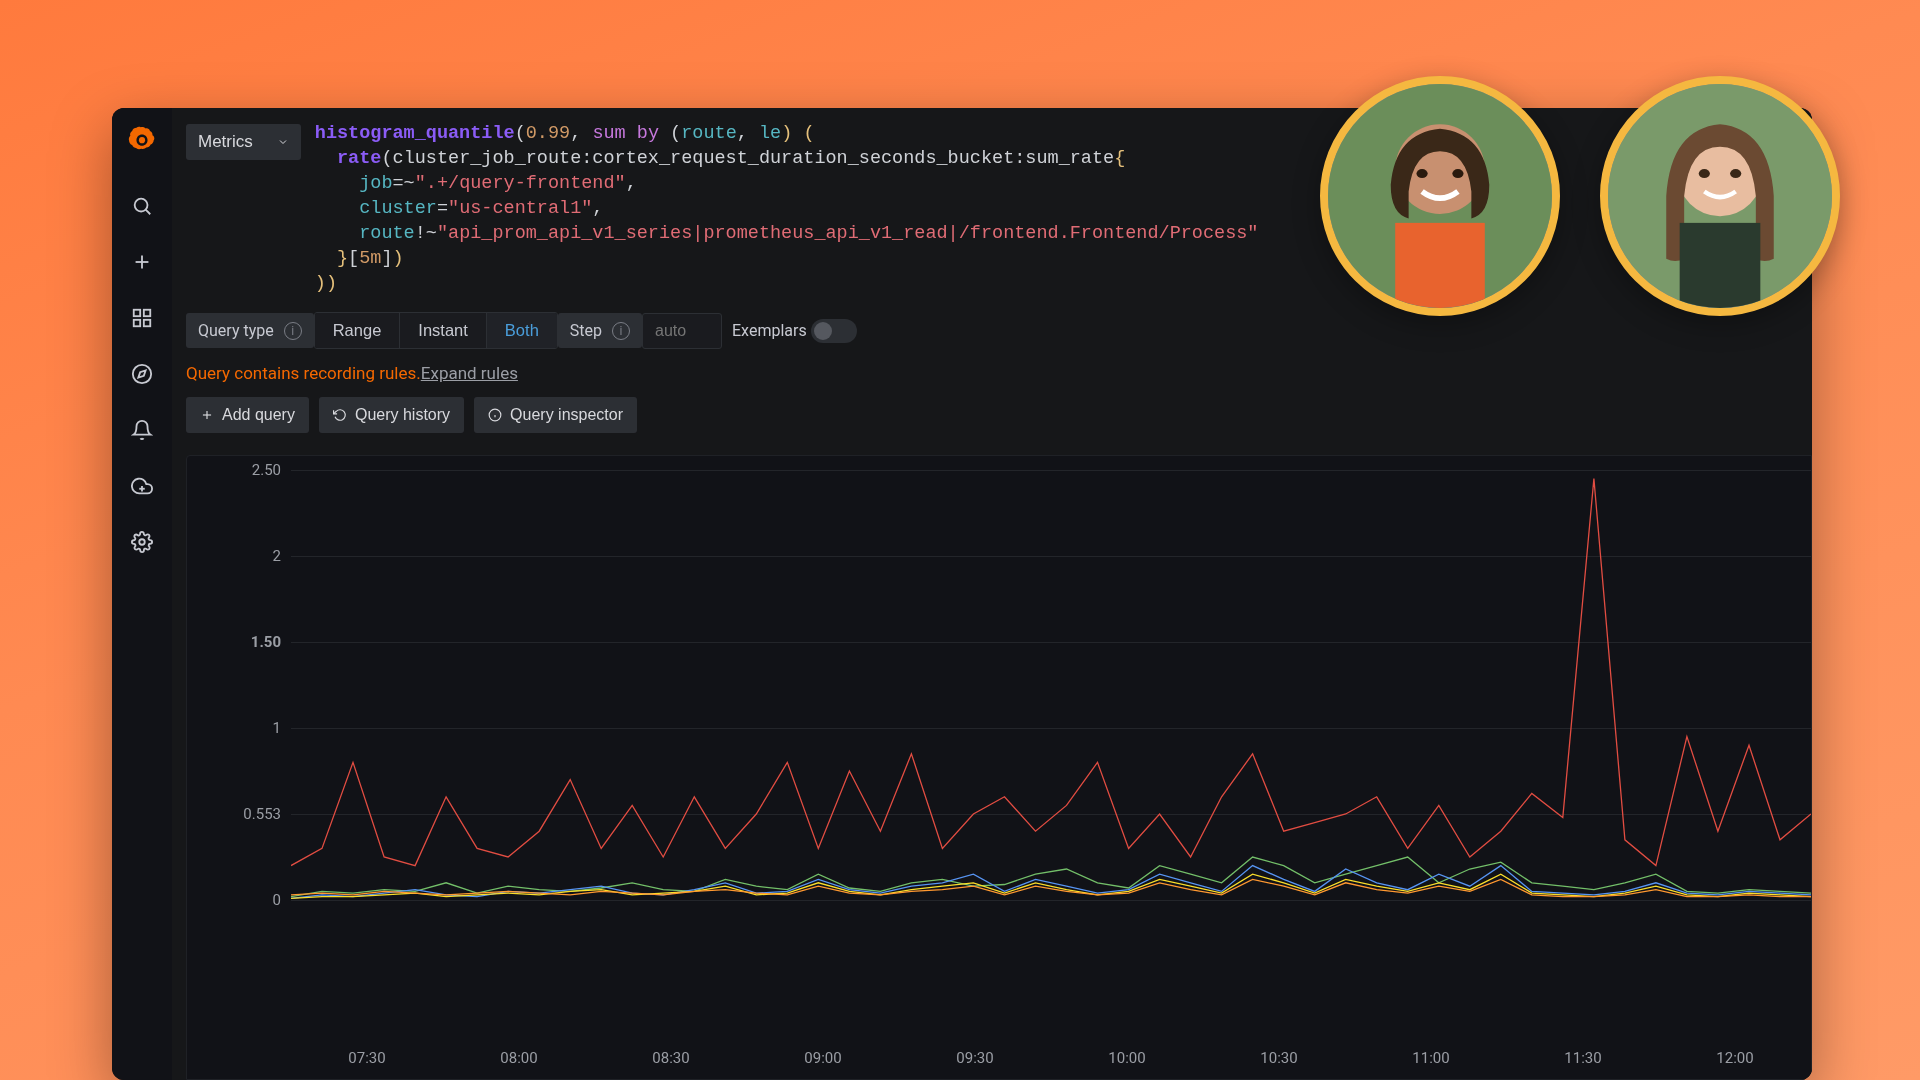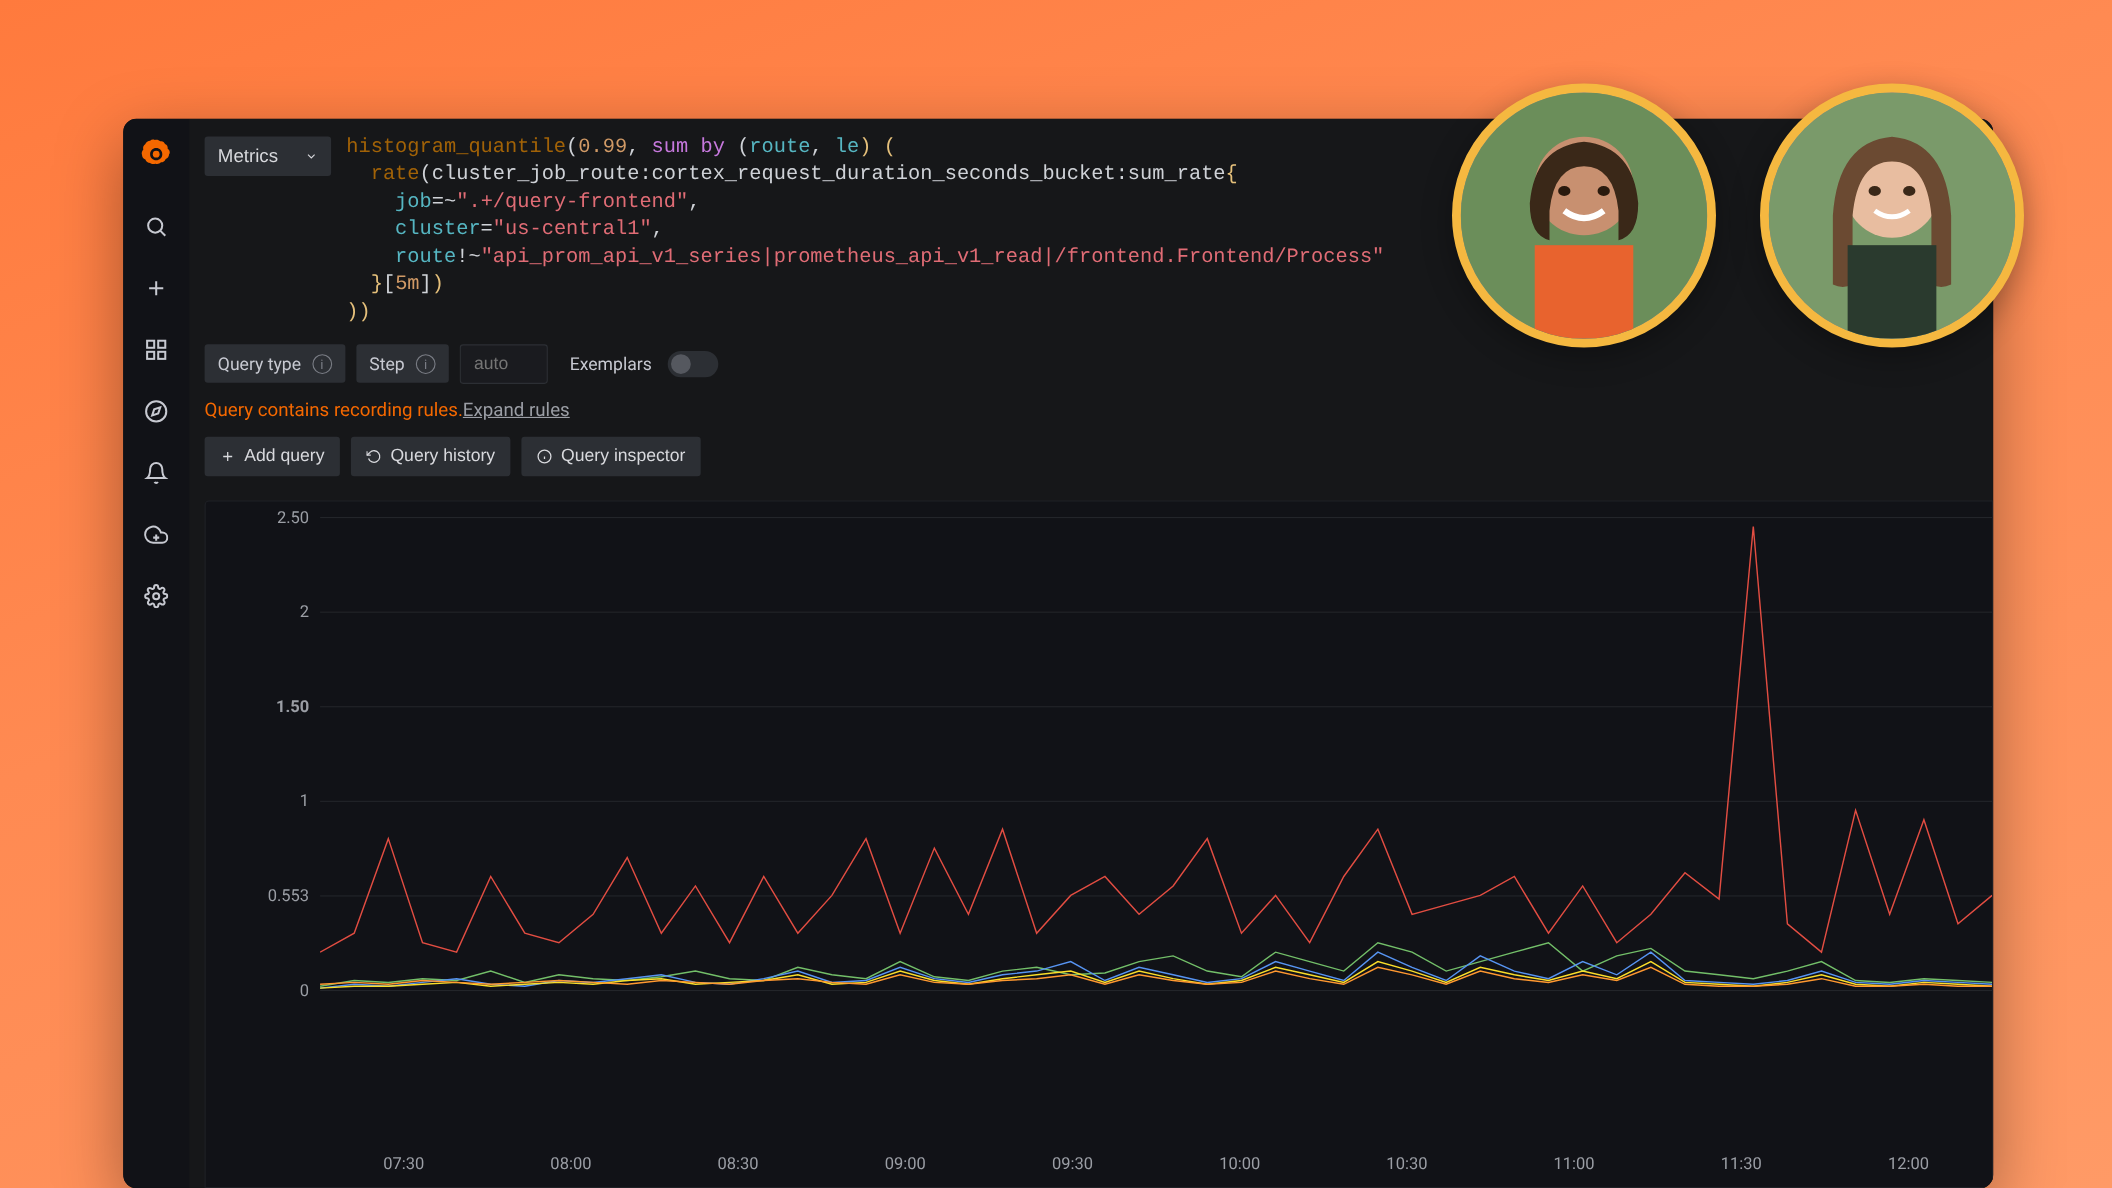--- a/index.html
+++ b/index.html
@@ -58,34 +58,33 @@
 .code-area {
   margin-left: 14px;
   flex: 1;
   font-family: "SFMono-Regular", Consolas, "Liberation Mono", Menlo, monospace;
   font-size: 18.5px;
   line-height: 1.35;
   color: #cfd2d7;
   white-space: pre;
   overflow: hidden;
 }
-.tk-fn { color: #a16207; }
+.tk-fn { color: #8b5cf6; font-weight: bold; }
 .tk-num { color: #d19a66; }
 .tk-kw { color: #c678dd; }
 .tk-id { color: #56b6c2; }
 .tk-str { color: #e06c75; }
 .tk-lbl { color: #56b6c2; }
 .tk-p { color: #e5c07b; }
 .tk-w { color: #cfd2d7; }
 
 .controls-bar {
   display: flex;
   align-items: center;
   padding: 0 14px;
-  gap: 10px;
   height: 44px;
 }
 .seg-label {
   background: #2c2f34;
   color: #c7c9d1;
   font-size: 16px;
   padding: 8px 12px;
   border-radius: 3px;
   display: flex; align-items: center; gap:10px;
 }
@@ -270,20 +269,25 @@
     <span class="tk-lbl">route</span><span class="tk-w">!~</span><span class="tk-str">"api_prom_api_v1_series|prometheus_api_v1_read|/frontend.Frontend/Process"</span>
   <span class="tk-p">}</span><span class="tk-w">[</span><span class="tk-num">5m</span><span class="tk-w">]</span><span class="tk-p">)</span>
 <span class="tk-p">)</span><span class="tk-p">)</span></div>
     </div>
 
     <div class="controls-bar">
       <div class="seg-label">
         <span>Query type</span>
         <span class="info-dot">i</span>
       </div>
+      <div class="seg-group">
+        <button class="seg-btn">Range</button>
+        <button class="seg-btn">Instant</button>
+        <button class="seg-btn active">Both</button>
+      </div>
       <div class="seg-label">
         <span>Step</span>
         <span class="info-dot">i</span>
       </div>
       <input class="step-input" placeholder="auto" style="">
       <span class="exemplars-label">Exemplars</span>
       <div class="toggle"></div>
     </div>
 
     <div class="rules-row">

